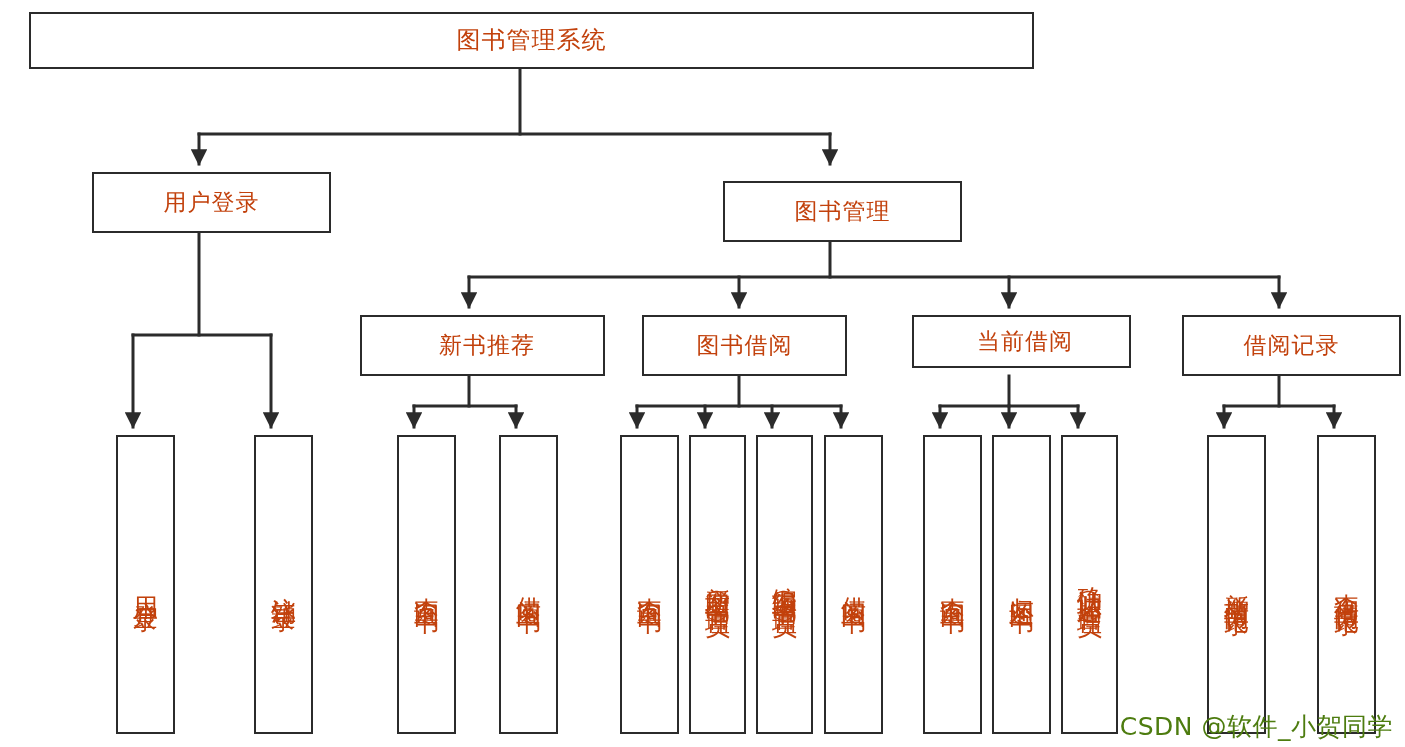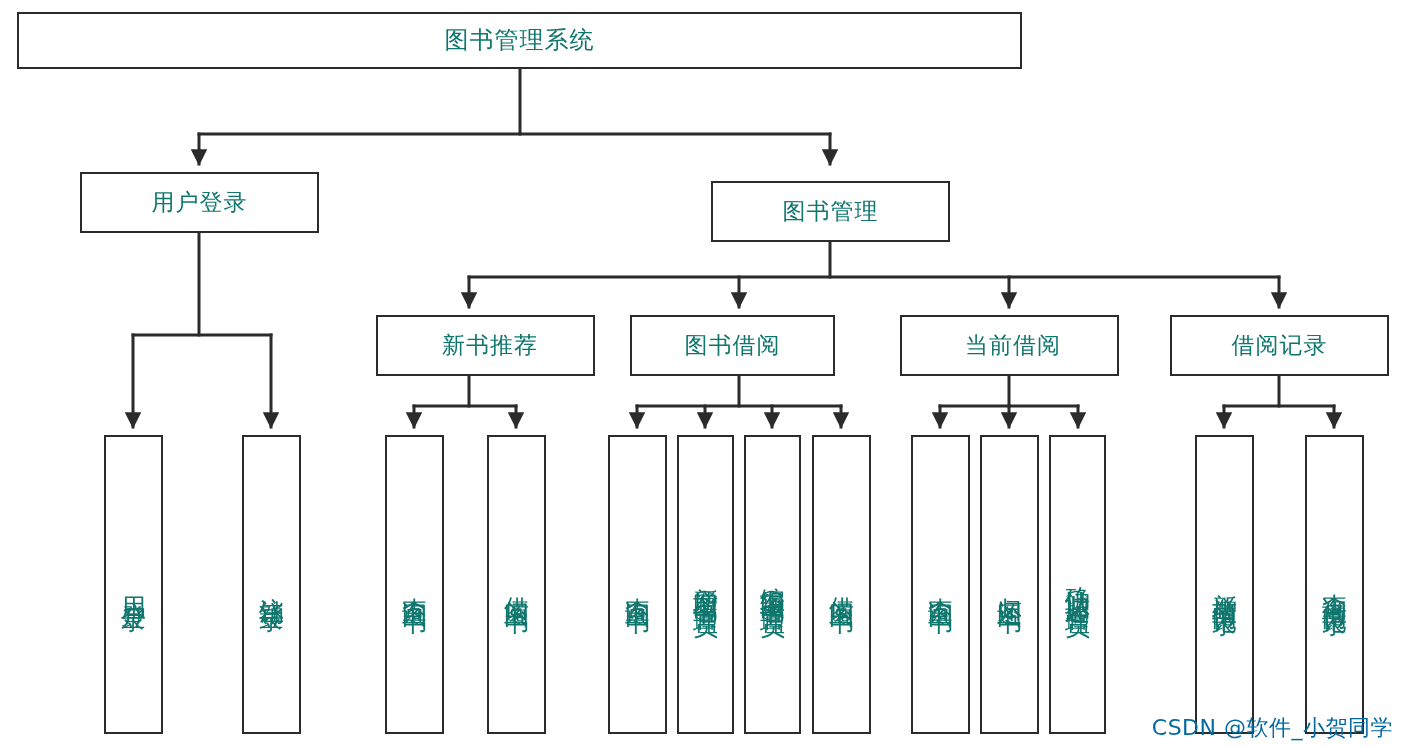--- a/index.html
+++ b/index.html
@@ -20,21 +20,22 @@
     pointer-events:none;
   }
   .node{
     position:absolute;
     box-sizing:border-box;
     background:#ffffff;
     border:2px solid #2b2b2b;
     display:flex;
     align-items:center;
     justify-content:center;
-    color:#0f766e;
+    color:#c2410c;
+    margin-left:12px;
   }
   .node.h{
     font-size:23px;
     line-height:1.15;
     letter-spacing:1px;
   }
   .node.root{ font-size:24px; }
   .node.leaf{
     writing-mode:vertical-rl;
     text-orientation:upright;
@@ -50,22 +51,22 @@
     writing-mode:vertical-rl;
     text-orientation:upright;
     letter-spacing:4px;
     white-space:nowrap;
     display:block;
   }
   #watermark{
     position:absolute;
     right:12px;
     bottom:4px;
-    font-size:22px;
-    color:#0369a1;
+    font-size:25px;
+    color:#4d7c0f;
     letter-spacing:0.5px;
     white-space:nowrap;
     font-family:"DejaVu Sans","Liberation Sans",sans-serif;
   }
 </style>
 </head>
 <body>
 
 <div id="diagram">
 
@@ -124,29 +125,29 @@
   </div>
 
   <div class="node h" style="left:80px;top:172px;width:239px;height:61px;">
     <span>用户登录</span>
   </div>
 
   <div class="node h" style="left:711px;top:181px;width:239px;height:61px;">
     <span>图书管理</span>
   </div>
 
-  <div class="node h" style="left:376px;top:315px;width:219px;height:61px;padding-left:9px;">
+  <div class="node h" style="left:348px;top:315px;width:245px;height:61px;padding-left:9px;">
     <span>新书推荐</span>
   </div>
 
   <div class="node h" style="left:630px;top:315px;width:205px;height:61px;">
     <span>图书借阅</span>
   </div>
 
-  <div class="node h" style="left:900px;top:315px;width:219px;height:61px;padding-left:7px;">
+  <div class="node h" style="left:900px;top:315px;width:219px;height:53px;padding-left:7px;">
     <span>当前借阅</span>
   </div>
 
   <div class="node h" style="left:1170px;top:315px;width:219px;height:61px;text-align:right;">
     <span>借阅记录</span>
   </div>
 
   <div class="node leaf" style="left:104px;top:435px;width:59px;height:299px;">
     <span class="leaf-text">用户登录</span>
   </div>

